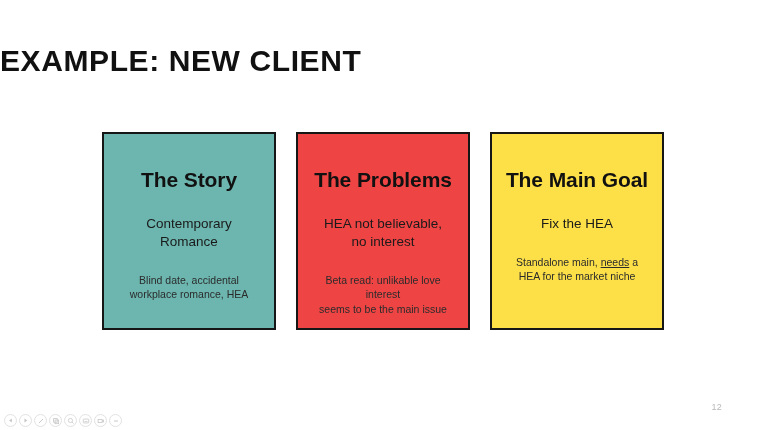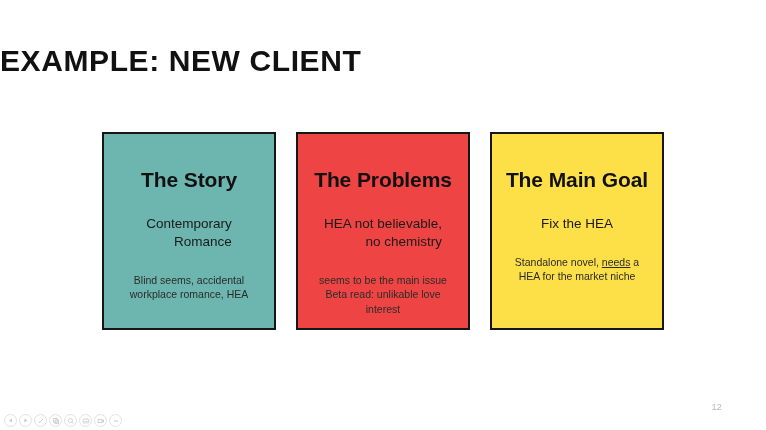--- a/index.html
+++ b/index.html
@@ -69,21 +69,21 @@
     line-height: 1.1;
     letter-spacing: -0.1px;
     white-space: nowrap;
   }
 
   .card-sub {
     margin-top: 24px;
     font-size: 13.5px;
     font-weight: 400;
     color: #1a1a1a;
-    text-align: right;
+    text-align: center;
     line-height: 1.32;
   }
 
   .card-note {
     margin-top: 22px;
     font-size: 10.5px;
     font-weight: 400;
     color: #2b2b2b;
     text-align: center;
     line-height: 1.38;
@@ -131,45 +131,45 @@
 
   <div class="cards">
 
     <div class="card teal">
       <div class="card-heading">The Story</div>
       <div class="card-sub">
         <div>Contemporary</div>
         <div>Romance</div>
       </div>
       <div class="card-note">
-        <div>Blind seems, accidental</div>
+        <div>Blind date, accidental</div>
         <div>workplace romance, HEA</div>
       </div>
     </div>
 
     <div class="card pink">
       <div class="card-heading">The Problems</div>
       <div class="card-sub">
         <div>HEA not believable,</div>
-        <div>no chemistry</div>
+        <div>no interest</div>
       </div>
       <div class="card-note">
+        <div>Beta read: unlikable love interest</div>
         <div>seems to be the main issue</div>
-        <div>Beta read: unlikable love interest</div>
       </div>
     </div>
 
     <div class="card orange">
       <div class="card-heading">The Main Goal</div>
       <div class="card-sub">
         <div>Fix the HEA</div>
       </div>
       <div class="card-note">
         <div>
-          <span>Standalone novel, </span><u>needs</u><span> a</span>
+          <span>Standalone main, </span><u>needs</u><span> a</span>
         </div>
         <div>HEA for the market niche</div>
       </div>
     </div>
 
   </div>
 
   <div class="page-number">12</div>
 
   <div class="player-toolbar">

